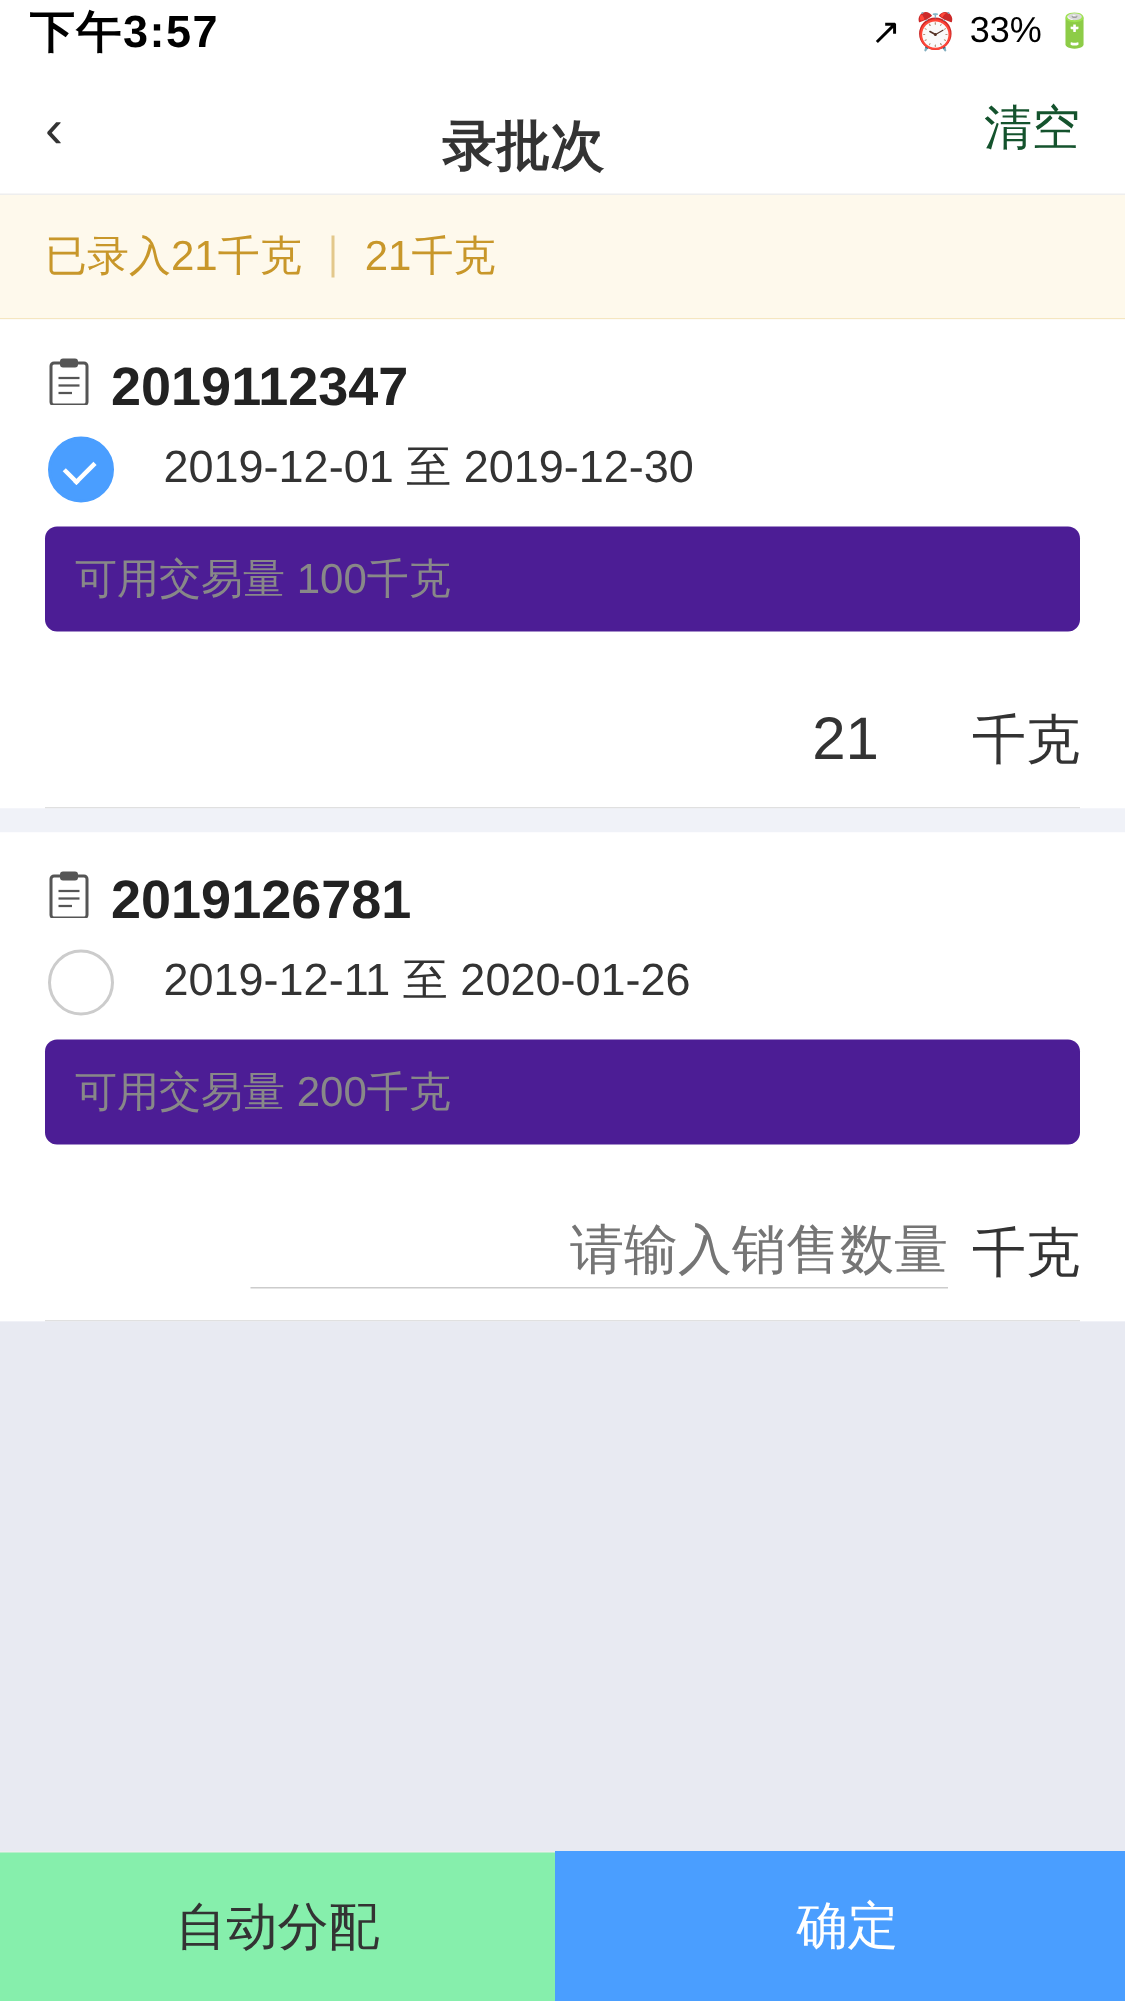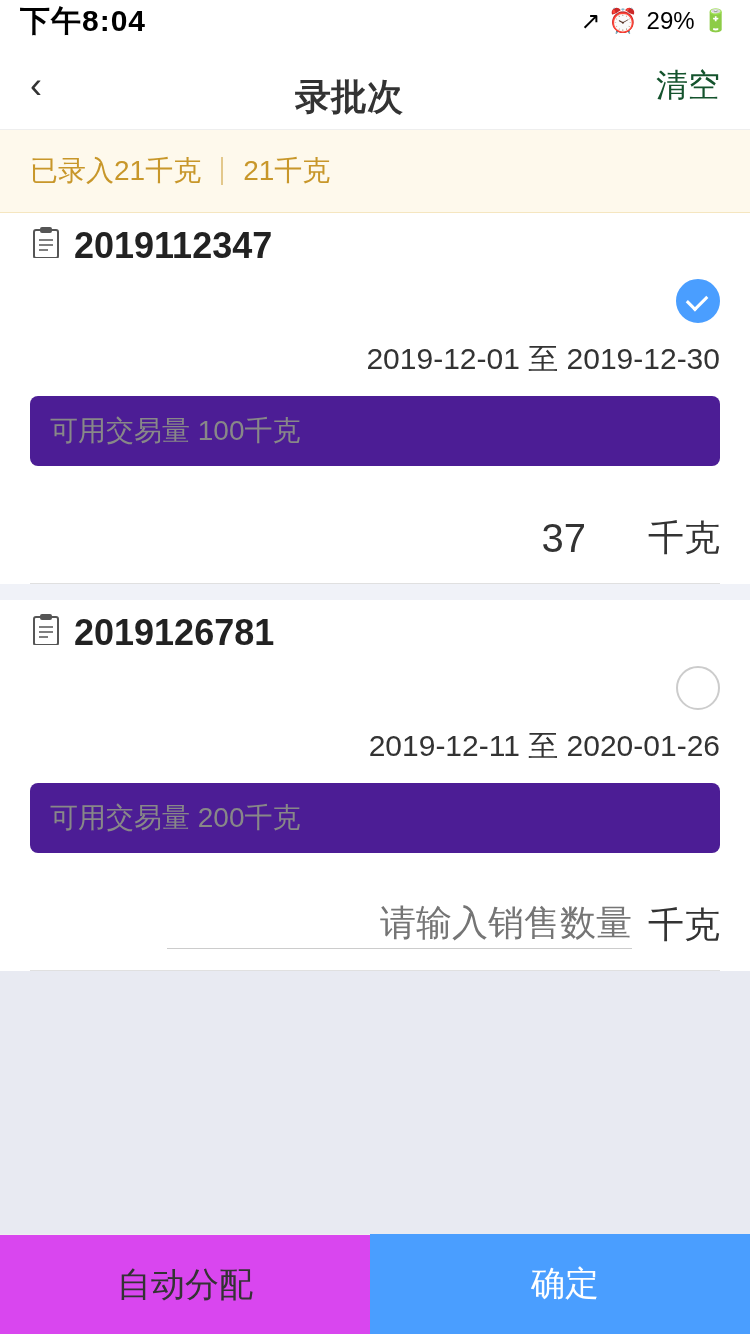--- a/index.html
+++ b/index.html
@@ -92,44 +92,43 @@
     }
 
     
     .content {
       background: #fff;
     }
 
     
     .batch-item {
       background: #fff;
-      padding: 12px 30px 28px 30px;
+      padding: 24px 30px 28px 30px;
     }
     .batch-item-header {
       display: flex;
       align-items: center;
       gap: 12px;
       margin-bottom: 12px;
     }
     .batch-icon {
       font-size: 32px;
       color: #555;
     }
     .batch-id {
       font-size: 36px;
       font-weight: 600;
       color: #222;
     }
     .batch-date-row {
       display: flex;
-      align-items: flex-end;
-      gap: 16px;
+      align-items: flex-start;
+      gap: 33px;
       margin-bottom: 16px;
       padding-left: 2px;
-      flex-direction: column;
     }
     .batch-radio {
       width: 44px;
       height: 44px;
       border-radius: 50%;
       border: 2px solid #ccc;
       background: #fff;
       display: flex;
       align-items: center;
       justify-content: center;
@@ -217,21 +216,21 @@
     .grey-area {
       background: #e8eaf2;
       flex: 1;
       min-height: 480px;
     }
 
     
     .bottom-bar {
       width: 750px;
       height: 100px;
-      background: #d946ef;
+      background: #86efac;
       display: flex;
       position: fixed;
       bottom: 0;
       left: 0;
     }
     .bottom-auto {
       flex: 1;
       display: flex;
       align-items: center;
       justify-content: center;
@@ -249,25 +248,25 @@
       color: #fff;
       background: #4a9eff;
       cursor: pointer;
       padding-left: 10px;
     }
   </style>
 </head>
 <body>
 
 <div class="status-bar">
-  <div class="status-center">下午8:04</div>
+  <div class="status-center">下午3:57</div>
   <div class="status-right">
     <span>↗</span>
     <span>⏰</span>
-    <span>29%</span>
+    <span>33%</span>
     <span style="font-size:22px;">🔋</span>
   </div>
 </div>
 
 <div class="nav-bar">
   <span class="nav-back">‹</span>
   <span class="nav-title">录批次</span>
   <span class="nav-clear">清空</span>
 </div>
 
@@ -294,21 +293,21 @@
     <div class="batch-date-row">
       <div class="batch-radio selected"></div>
       <span class="batch-date">2019-12-01 至 2019-12-30</span>
     </div>
     <div class="batch-avail-box">
       <span class="batch-avail-text">可用交易量 100千克</span>
     </div>
   </div>
 
   <div class="quantity-row">
-    <span class="quantity-value">37</span>
+    <span class="quantity-value">21</span>
     <span style="width:30px;"></span>
     <span class="quantity-unit">千克</span>
   </div>
   <div style="margin: 0 30px; border-top: 1.5px solid #e0e0e0;"></div>
 </div>
 
 <div class="item-divider"></div>
 
 <div class="content">
   <div class="batch-item">

